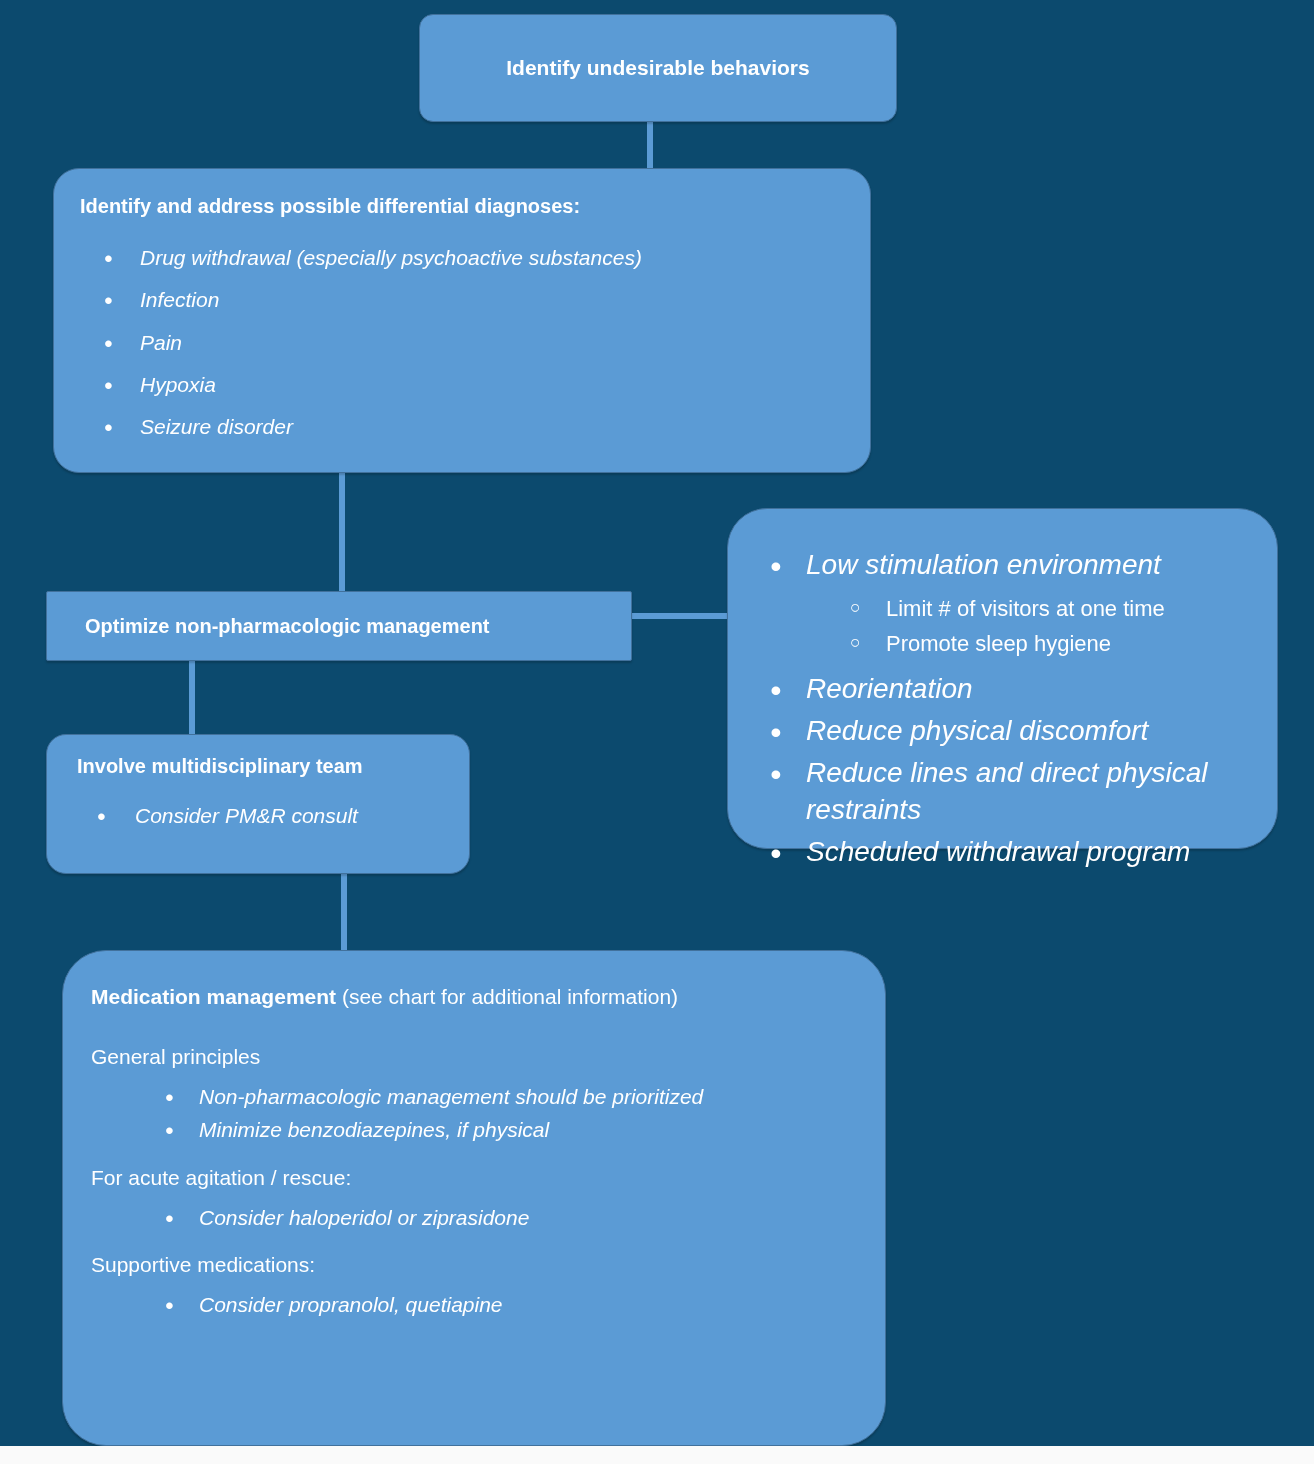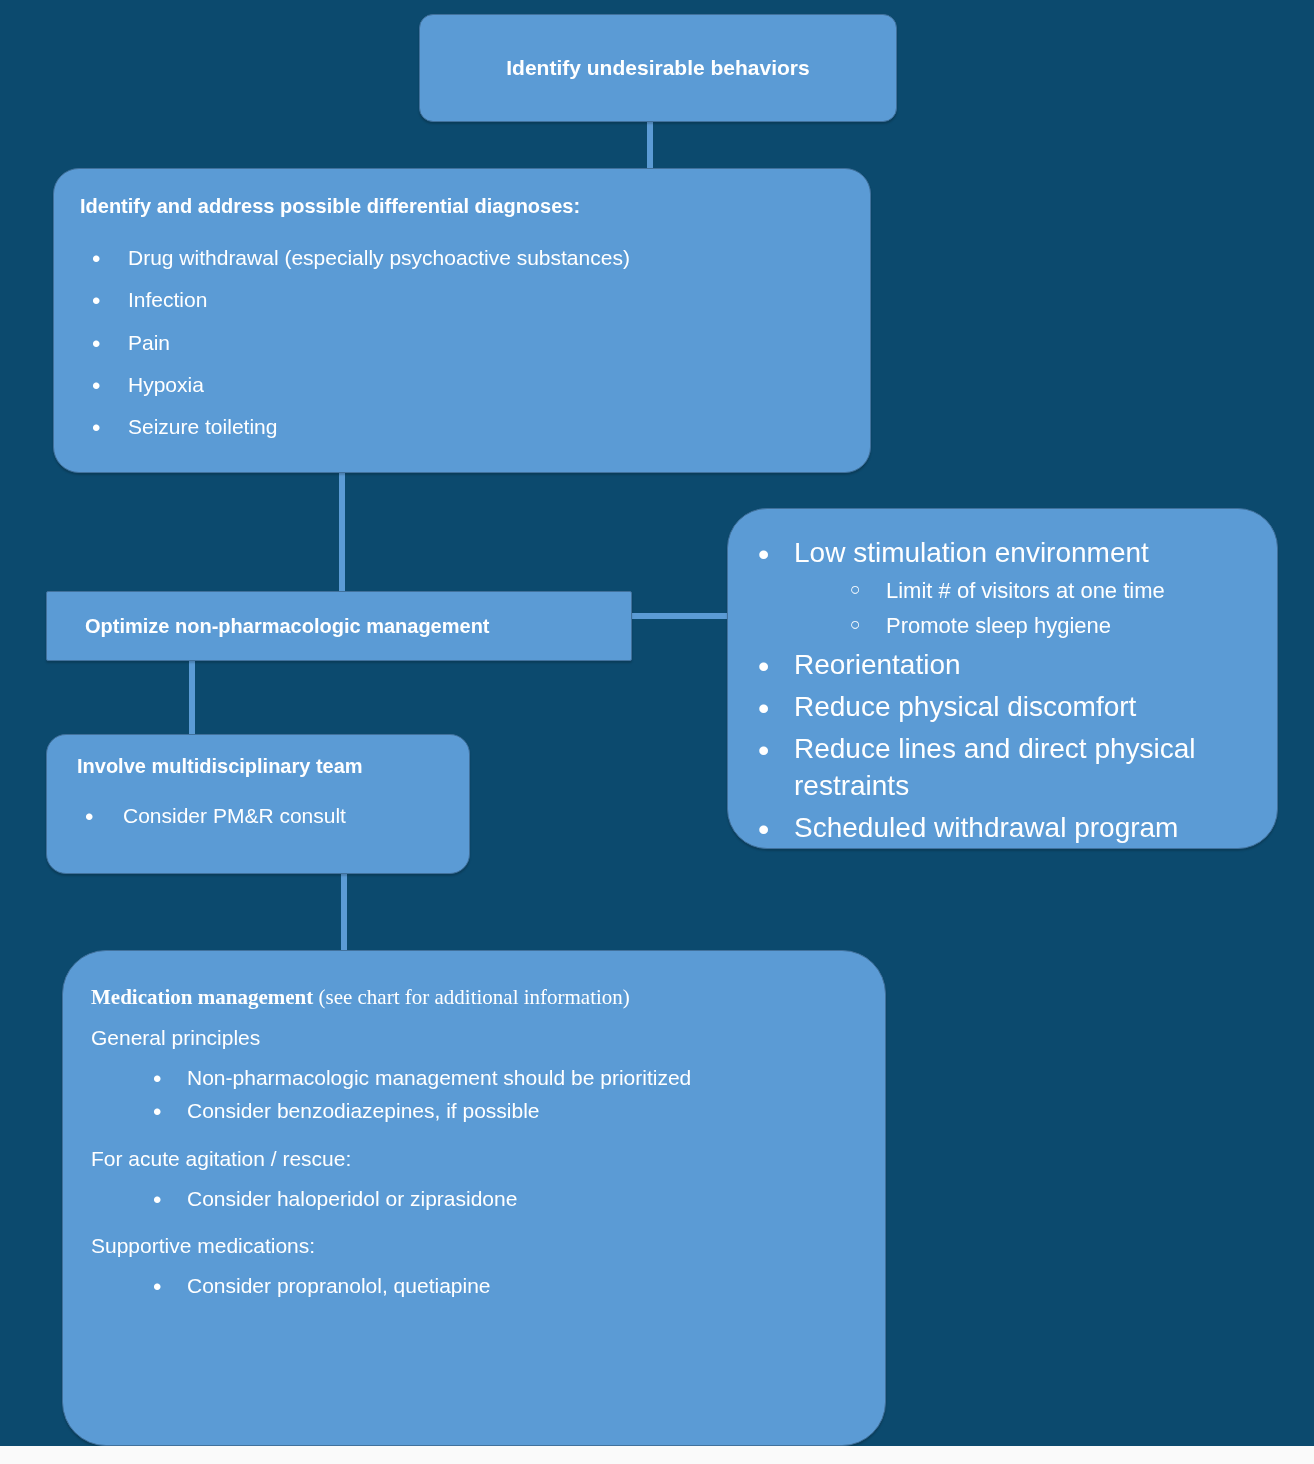--- a/index.html
+++ b/index.html
@@ -41,22 +41,23 @@
   .n-title {
     font-weight: bold;
     color: #ffffff;
   }
   .n-sub {
     font-weight: normal;
     color: #ffffff;
   }
   ul.blist {
     list-style: none;
-    margin: 0;
+    margin: 12px;
     padding: 0;
+    font-style: italic;
   }
   ul.blist > li {
     position: relative;
     color: #ffffff;
     padding-left: 48px;
     line-height: 1.30;
   }
   ul.blist > li::before {
     content: "\2022";
     position: absolute;
@@ -127,21 +128,21 @@
   #box-team .n-title { font-size: 20px; display: block; margin-bottom: 24px; }
   #box-team ul.blist > li { font-size: 21px; padding-left: 46px; }
   #box-team ul.blist > li::before { left: 8px; }
 
   
   #box-medication {
     left: 62px; top: 950px; width: 824px; height: 496px;
     border-radius: 44px;
     padding: 34px 24px 10px 28px;
   }
-  #box-medication .med-head { font-size: 21px; margin-bottom: 16px; font-family: Liberation Serif, serif; }
+  #box-medication .med-head { font-size: 21px; margin-bottom: 36px; }
   #box-medication .med-sec  { font-size: 21px; margin: 0 0 14px 0; color:#ffffff; }
   #box-medication ul.blist { margin-bottom: 22px; }
   #box-medication ul.blist > li { font-size: 21px; padding-left: 96px; margin-bottom: 6px; }
   #box-medication ul.blist > li::before { left: 62px; }
 </style>
 </head>
 <body>
 
 <div id="canvas">
 
@@ -159,21 +160,21 @@
     <span class="n-title">Identify undesirable behaviors</span>
   </div>
 
   <div class="node" id="box-differential">
     <span class="n-title">Identify and address possible differential diagnoses:</span>
     <ul class="blist">
       <li>Drug withdrawal (especially psychoactive substances)</li>
       <li>Infection</li>
       <li>Pain</li>
       <li>Hypoxia</li>
-      <li>Seizure toileting</li>
+      <li>Seizure disorder</li>
     </ul>
   </div>
 
   <div class="node" id="box-optimize">
     <span class="n-title">Optimize non-pharmacologic management</span>
   </div>
 
   <div class="node" id="box-interventions">
     <ul class="blist">
       <li>Low stimulation environment</li>
@@ -198,21 +199,21 @@
   </div>
 
   <div class="node" id="box-medication">
     <div class="med-head">
       <span class="n-title">Medication management</span><span class="n-sub"> (see chart for additional information)</span>
     </div>
 
     <p class="med-sec">General principles</p>
     <ul class="blist">
       <li>Non-pharmacologic management should be prioritized</li>
-      <li>Consider benzodiazepines, if possible</li>
+      <li>Minimize benzodiazepines, if physical</li>
     </ul>
 
     <p class="med-sec">For acute agitation / rescue:</p>
     <ul class="blist">
       <li>Consider haloperidol or ziprasidone</li>
     </ul>
 
     <p class="med-sec">Supportive medications:</p>
     <ul class="blist">
       <li>Consider propranolol, quetiapine</li>

